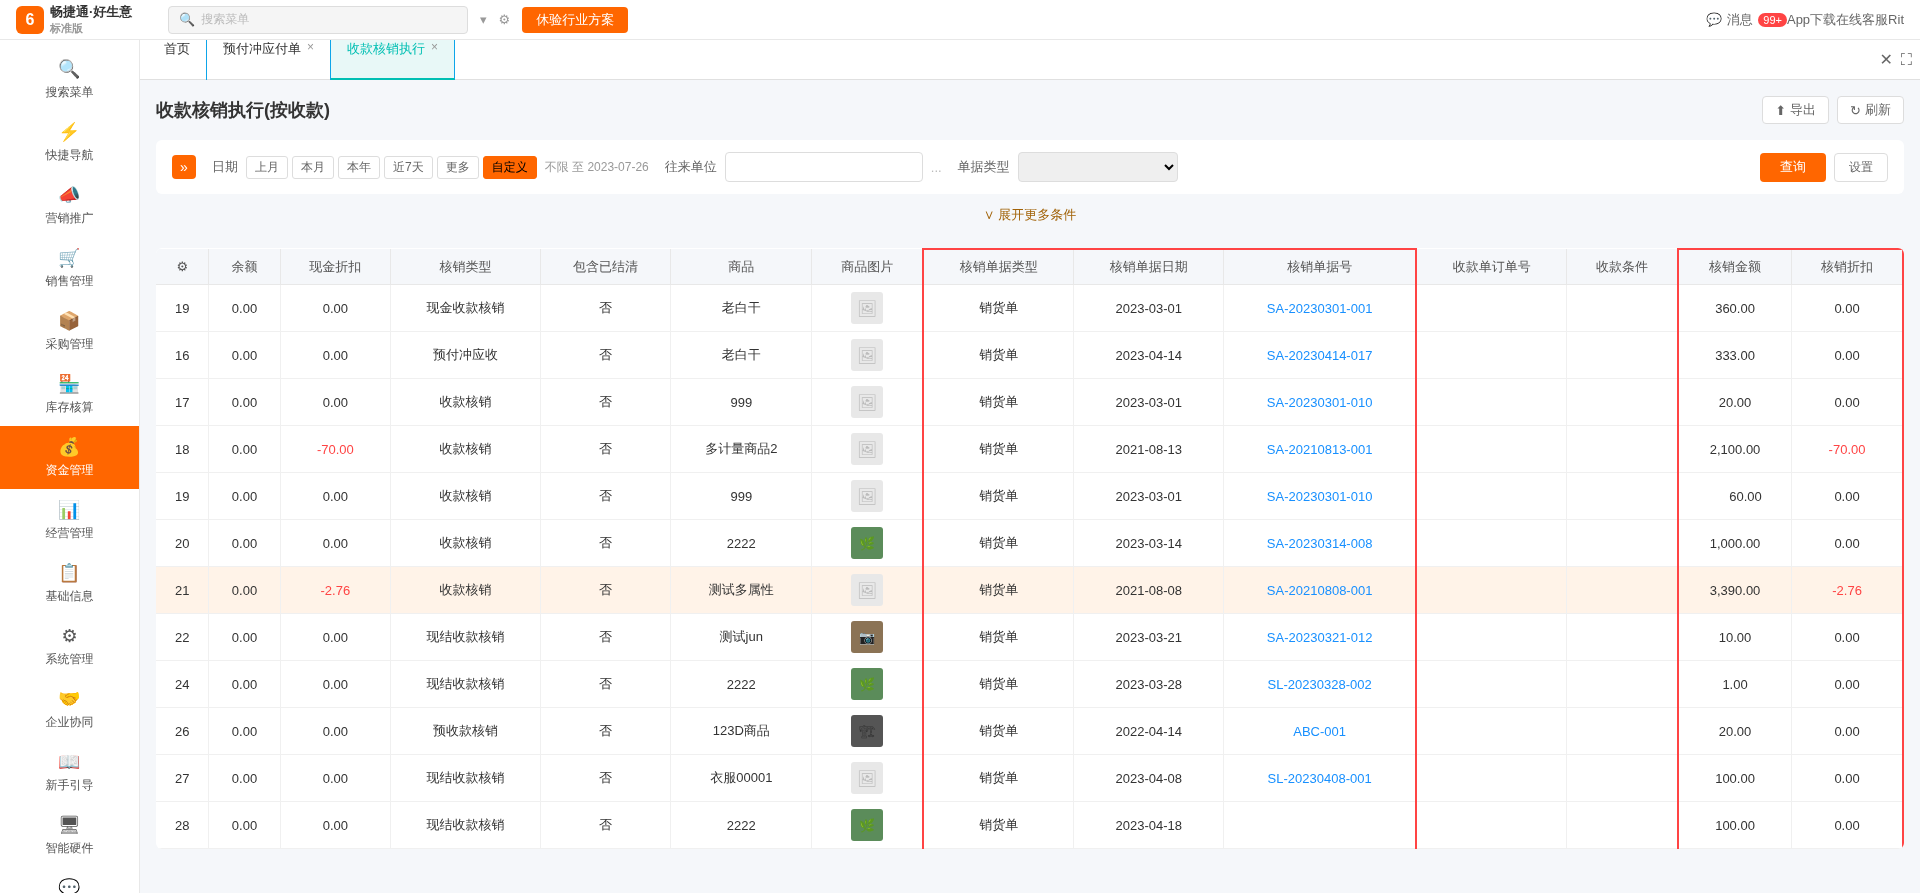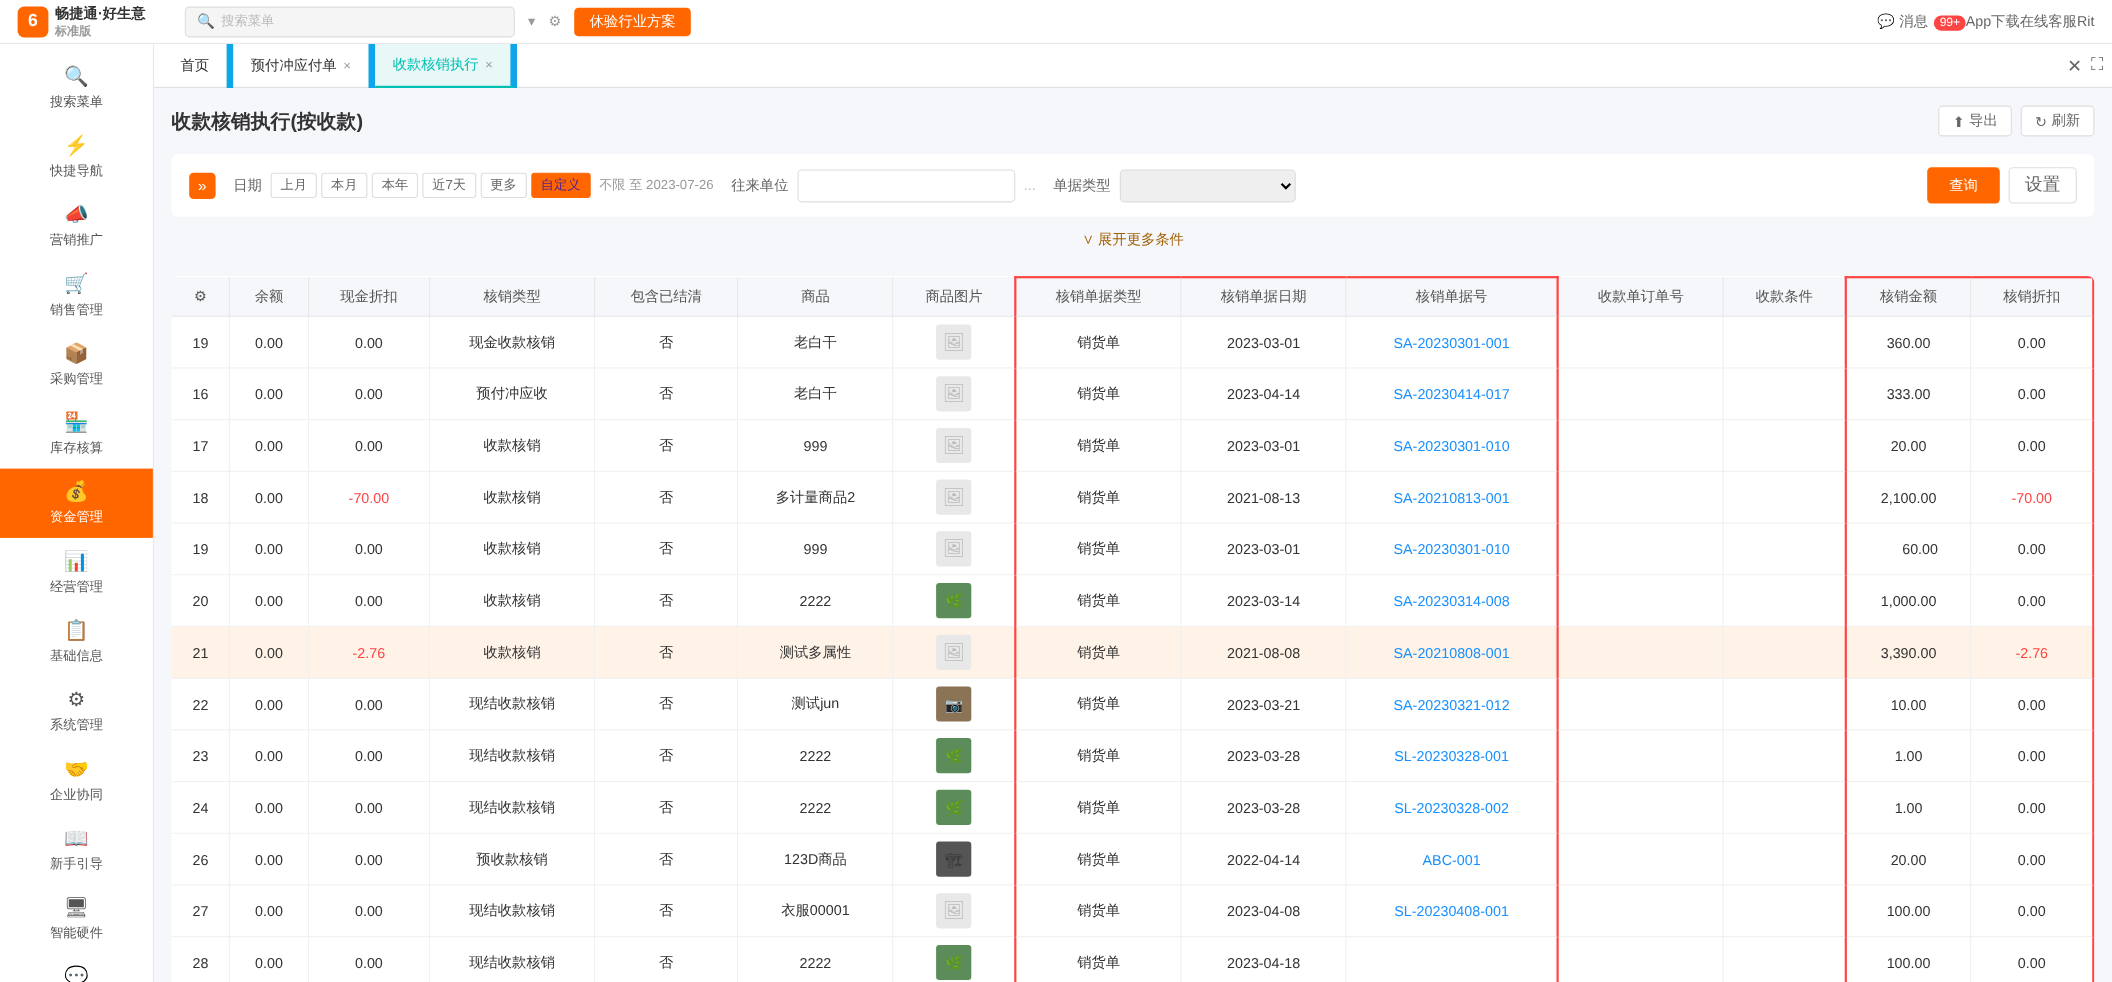--- a/index.html
+++ b/index.html
@@ -40,21 +40,21 @@
     .sidebar-item .si-icon { font-size: 18px; }
 
     
     .main { flex: 1; display: flex; flex-direction: column; overflow: hidden; }
 
     
     .tab-bar {
       height: 40px; background: #fff; border-bottom: 1px solid #e0e0e0; display: flex; align-items: center; padding: 0 8px;
     }
     .tab-item {
-      height: 40px; display: flex; align-items: center; padding: 0 16px; cursor: pointer; font-size: 13px; border-right: 6px solid #0ea5e9; gap: 6px;
+      height: 40px; display: flex; padding: 0 16px; cursor: pointer; font-size: 13px; border-right: 1px solid #0ea5e9; gap: 6px;
     }
     .tab-item.active { background: #e8f8f7; color: #00bfb3; border-bottom: 2px solid #00bfb3; }
     .tab-item .tab-close { color: #999; font-size: 12px; cursor: pointer; }
     .tab-bar-right { margin-left: auto; display: flex; align-items: center; gap: 8px; color: #666; font-size: 16px; }
 
     
     .page-content { flex: 1; overflow: auto; padding: 16px; background: #f5f7fa; }
     .page-title { font-size: 18px; font-weight: bold; color: #333; margin-bottom: 16px; display: flex; justify-content: space-between; align-items: center; }
     .page-title-actions { display: flex; gap: 8px; }
     .btn-export, .btn-refresh {
@@ -65,25 +65,25 @@
     .filter-bar {
       background: #fff; border-radius: 6px; padding: 12px 16px; margin-bottom: 12px; display: flex; align-items: center; gap: 16px; flex-wrap: wrap;
     }
     .filter-expand-btn {
       background: #ff6600; color: #fff; border: none; width: 24px; height: 24px; border-radius: 4px; cursor: pointer; font-size: 14px; display: flex; align-items: center; justify-content: center;
     }
     .filter-group { display: flex; align-items: center; gap: 8px; }
     .filter-label { color: #666; font-size: 13px; white-space: nowrap; }
     .filter-date-btns { display: flex; gap: 4px; }
     .filter-date-btn { padding: 2px 8px; border: 1px solid #ddd; border-radius: 3px; background: #fff; cursor: pointer; font-size: 12px; color: #666; }
-    .filter-date-btn.custom { background: #ff6600; color: #4c1d95; border-color: #ff6600; }
+    .filter-date-btn.custom { background: #ff6600; color: #000000; border-color: #ff6600; }
     .filter-input { height: 30px; border: 1px solid #ddd; border-radius: 4px; padding: 0 10px; font-size: 13px; min-width: 160px; }
     .filter-select { height: 30px; border: 1px solid #ddd; border-radius: 4px; padding: 0 10px; font-size: 13px; min-width: 160px; }
     .btn-query { background: #ff6600; color: #fff; border: none; border-radius: 4px; padding: 5px 20px; font-size: 13px; cursor: pointer; }
-    .btn-settings { background: #fff; color: #666; border: 1px solid #ddd; border-radius: 4px; padding: 5px 14px; font-size: 16px; cursor: pointer; }
+    .btn-settings { background: #fff; color: #666; border: 1px solid #ddd; border-radius: 4px; padding: 5px 14px; font-size: 12px; cursor: pointer; }
 
     
     .expand-more-bar {
       text-align: center; color: #a16207; cursor: pointer; font-size: 13px; margin-bottom: 24px;
     }
 
     
     .table-container { background: #fff; border-radius: 6px; overflow: auto; position: relative; }
     table { width: 100%; border-collapse: collapse; font-size: 13px; }
     thead th {
@@ -416,92 +416,76 @@
                 <td><div class="img-actual">📷</div></td>
                 <td style="border-left: 2px solid rgb(255, 68, 68);">销货单</td>
                 <td>2023-03-21</td>
                 <td style="border-right: 2px solid rgb(255, 68, 68);"><a class="link-text" href="#">SA-20230321-012</a></td>
                 <td></td>
                 <td></td>
                 <td style="border-left: 2px solid rgb(255, 68, 68);">10.00</td>
                 <td style="border-right: 2px solid rgb(255, 68, 68);">0.00</td>
               </tr>
               <tr>
-                <td>23</td>
+                <td>24</td>
                 <td>0.00</td>
                 <td>0.00</td>
                 <td>现结收款核销</td>
                 <td>否</td>
                 <td>2222</td>
                 <td><div class="img-green">🌿</div></td>
                 <td style="border-left: 2px solid rgb(255, 68, 68);">销货单</td>
                 <td>2023-03-28</td>
-                <td style="border-right: 2px solid rgb(255, 68, 68);"><a class="link-text" href="#">SL-20230328-001</a></td>
+                <td style="border-right: 2px solid rgb(255, 68, 68);"><a class="link-text" href="#">SL-20230328-002</a></td>
                 <td></td>
                 <td></td>
                 <td style="border-left: 2px solid rgb(255, 68, 68);">1.00</td>
                 <td style="border-right: 2px solid rgb(255, 68, 68);">0.00</td>
               </tr>
               <tr>
-                <td>24</td>
+                <td>26</td>
+                <td>0.00</td>
+                <td>0.00</td>
+                <td>预收款核销</td>
+                <td>否</td>
+                <td>123D商品</td>
+                <td><div class="img-dark">🏗</div></td>
+                <td style="border-left: 2px solid rgb(255, 68, 68);">销货单</td>
+                <td>2022-04-14</td>
+                <td style="border-right: 2px solid rgb(255, 68, 68);"><a class="link-text" href="#">ABC-001</a></td>
+                <td></td>
+                <td></td>
+                <td style="border-left: 2px solid rgb(255, 68, 68);">20.00</td>
+                <td style="border-right: 2px solid rgb(255, 68, 68);">0.00</td>
+              </tr>
+              <tr>
+                <td>27</td>
+                <td>0.00</td>
+                <td>0.00</td>
+                <td>现结收款核销</td>
+                <td>否</td>
+                <td>衣服00001</td>
+                <td><div class="img-placeholder">🖼</div></td>
+                <td style="border-left: 2px solid rgb(255, 68, 68);">销货单</td>
+                <td>2023-04-08</td>
+                <td style="border-right: 2px solid rgb(255, 68, 68);"><a class="link-text" href="#">SL-20230408-001</a></td>
+                <td></td>
+                <td></td>
+                <td style="border-left: 2px solid rgb(255, 68, 68);">100.00</td>
+                <td style="border-right: 2px solid rgb(255, 68, 68);">0.00</td>
+              </tr>
+              <tr>
+                <td>28</td>
                 <td>0.00</td>
                 <td>0.00</td>
                 <td>现结收款核销</td>
                 <td>否</td>
                 <td>2222</td>
                 <td><div class="img-green">🌿</div></td>
                 <td style="border-left: 2px solid rgb(255, 68, 68);">销货单</td>
-                <td>2023-03-28</td>
-                <td style="border-right: 2px solid rgb(255, 68, 68);"><a class="link-text" href="#">SL-20230328-002</a></td>
-                <td></td>
-                <td></td>
-                <td style="border-left: 2px solid rgb(255, 68, 68);">1.00</td>
-                <td style="border-right: 2px solid rgb(255, 68, 68);">0.00</td>
-              </tr>
-              <tr>
-                <td>26</td>
-                <td>0.00</td>
-                <td>0.00</td>
-                <td>预收款核销</td>
-                <td>否</td>
-                <td>123D商品</td>
-                <td><div class="img-dark">🏗</div></td>
-                <td style="border-left: 2px solid rgb(255, 68, 68);">销货单</td>
-                <td>2022-04-14</td>
-                <td style="border-right: 2px solid rgb(255, 68, 68);"><a class="link-text" href="#">ABC-001</a></td>
-                <td></td>
-                <td></td>
-                <td style="border-left: 2px solid rgb(255, 68, 68);">20.00</td>
-                <td style="border-right: 2px solid rgb(255, 68, 68);">0.00</td>
-              </tr>
-              <tr>
-                <td>27</td>
-                <td>0.00</td>
-                <td>0.00</td>
-                <td>现结收款核销</td>
-                <td>否</td>
-                <td>衣服00001</td>
-                <td><div class="img-placeholder">🖼</div></td>
-                <td style="border-left: 2px solid rgb(255, 68, 68);">销货单</td>
-                <td>2023-04-08</td>
-                <td style="border-right: 2px solid rgb(255, 68, 68);"><a class="link-text" href="#">SL-20230408-001</a></td>
-                <td></td>
-                <td></td>
-                <td style="border-left: 2px solid rgb(255, 68, 68);">100.00</td>
-                <td style="border-right: 2px solid rgb(255, 68, 68);">0.00</td>
-              </tr>
-              <tr>
-                <td>28</td>
-                <td>0.00</td>
-                <td>0.00</td>
-                <td>现结收款核销</td>
-                <td>否</td>
-                <td>2222</td>
-                <td><div class="img-green">🌿</div></td>
-                <td style="border-left: 2px solid rgb(255, 68, 68);">销货单</td>
                 <td>2023-04-18</td>
                 <td style="border-right: 2px solid rgb(255, 68, 68);"></td>
                 <td></td>
                 <td></td>
                 <td style="border-left: 2px solid rgb(255, 68, 68);">100.00</td>
                 <td style="border-right: 2px solid rgb(255, 68, 68);">0.00</td>
               </tr>
             </tbody>
         </table>
 

